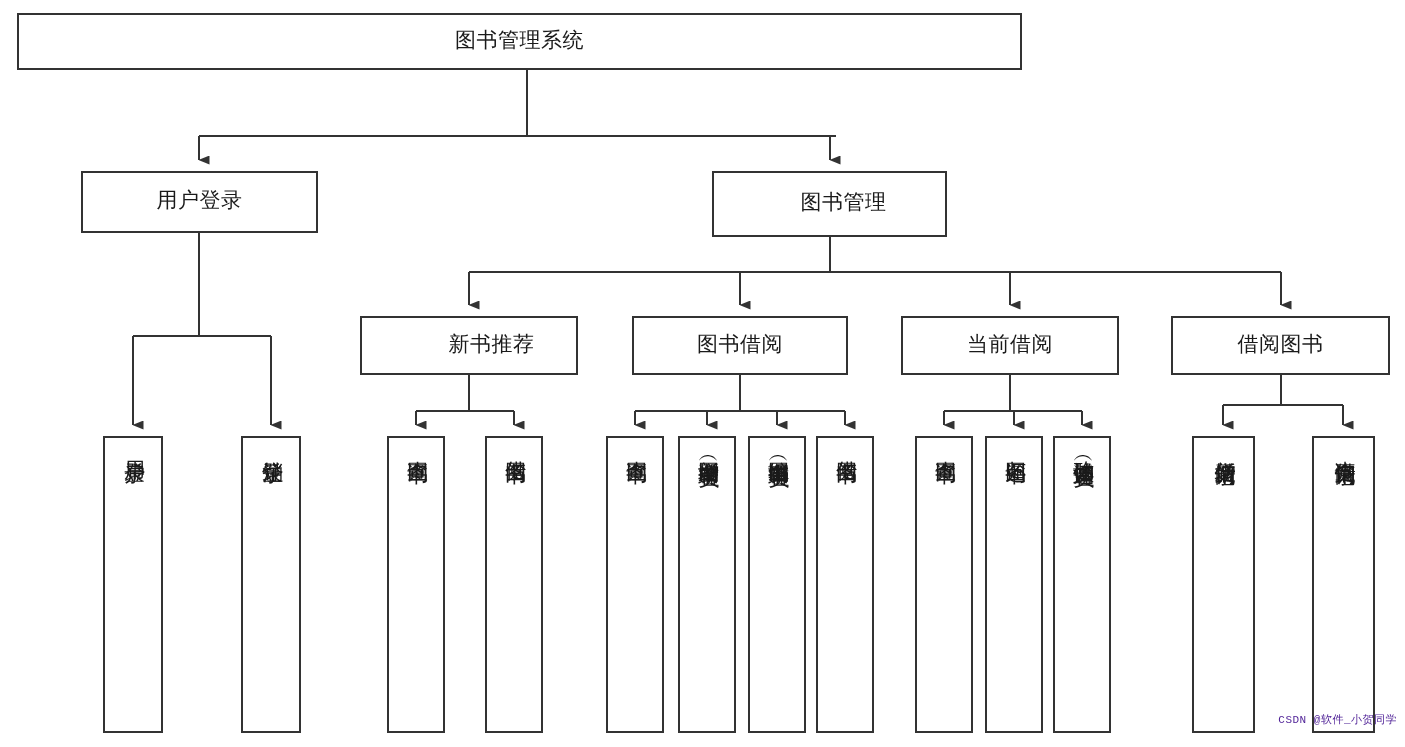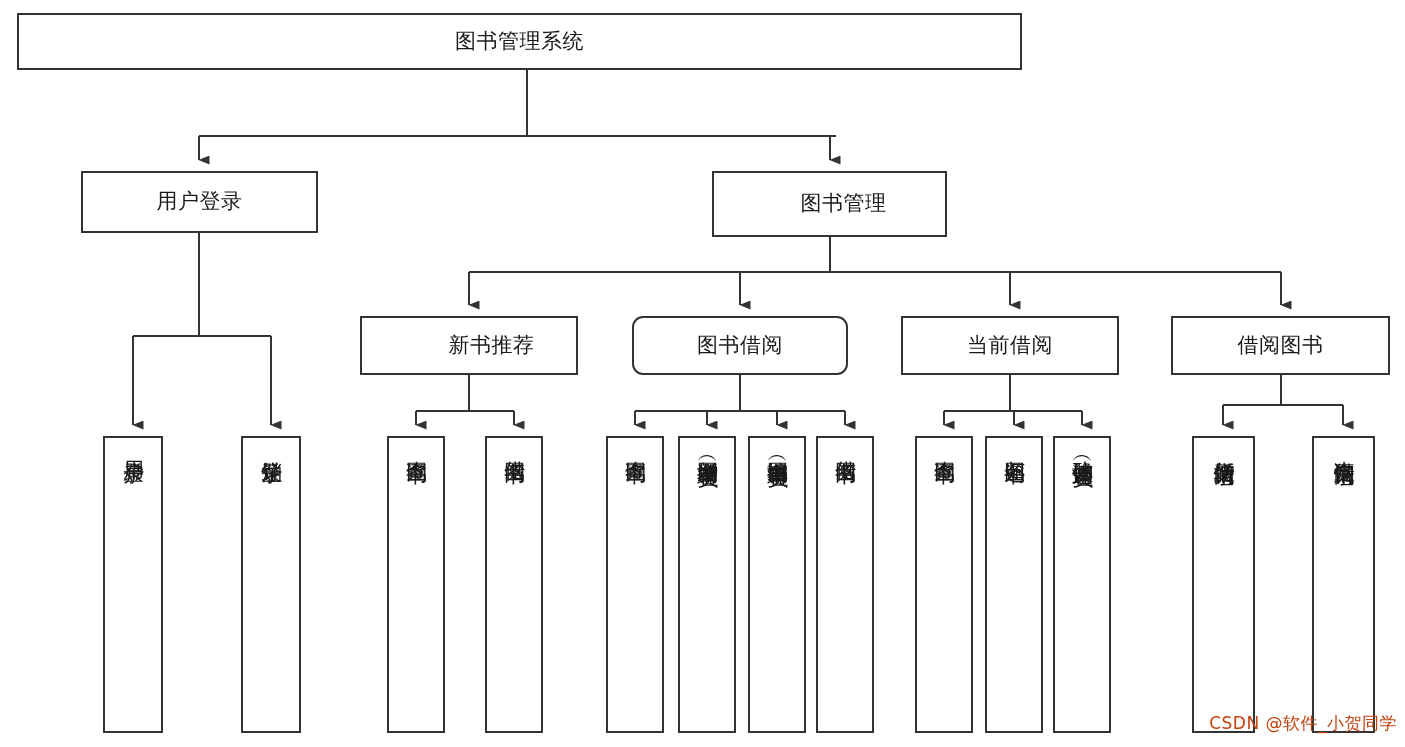--- a/index.html
+++ b/index.html
@@ -11,20 +11,21 @@
     width: 1405px;
     height: 747px;
     font-family: "DejaVu Sans", "Liberation Sans", sans-serif;
     overflow: hidden;
     position: relative;
   }
   #diagram-root {
     position: relative;
     width: 1405px;
     height: 747px;
+    font-family: Liberation Mono, monospace;
   }
   svg#connector-layer {
     position: absolute;
     left: 0;
     top: 0;
     width: 1405px;
     height: 747px;
   }
   .node-box {
     position: absolute;
@@ -53,23 +54,23 @@
     text-orientation: upright;
     font-size: 21px;
     line-height: 1.32;
     letter-spacing: 1px;
     white-space: nowrap;
     text-align: left;
   }
   .watermark {
     position: absolute;
     right: 8px;
-    bottom: 12px;
-    font-size: 17px;
-    color: #c2410c;
+    bottom: 20px;
+    font-size: 11px;
+    color: #4c1d95;
     white-space: nowrap;
     letter-spacing: 0.5px;
   }
 </style>
 </head>
 <body>
 
 <div id="diagram-root">
 
   <svg id="connector-layer" viewBox="0 0 1405 747" xmlns="http://www.w3.org/2000/svg">
@@ -134,21 +135,21 @@
   <div class="node-box horizontal" style="left:81px; top:171px; width:237px; height:62px;">
     <span class="node-label">用户登录</span>
   </div>
   <div class="node-box horizontal" style="left:712px; top:171px; width:235px; height:66px;padding-left:28px;">
     <span class="node-label">图书管理</span>
   </div>
 
   <div class="node-box horizontal" style="left:360px; top:316px; width:218px; height:59px;padding-left:45px;">
     <span class="node-label">新书推荐</span>
   </div>
-  <div class="node-box horizontal" style="left:632px; top:316px; width:216px; height:59px;border-radius:11px;">
+  <div class="node-box horizontal" style="left:632px; top:316px; width:216px; height:59px;">
     <span class="node-label">图书借阅</span>
   </div>
   <div class="node-box horizontal" style="left:901px; top:316px; width:218px; height:59px;">
     <span class="node-label">当前借阅</span>
   </div>
   <div class="node-box horizontal" style="left:1171px; top:316px; width:219px; height:59px;">
     <span class="node-label">借阅图书</span>
   </div>
 
   <div class="node-box vertical" style="left:103px; top:436px; width:60px; height:297px;">

